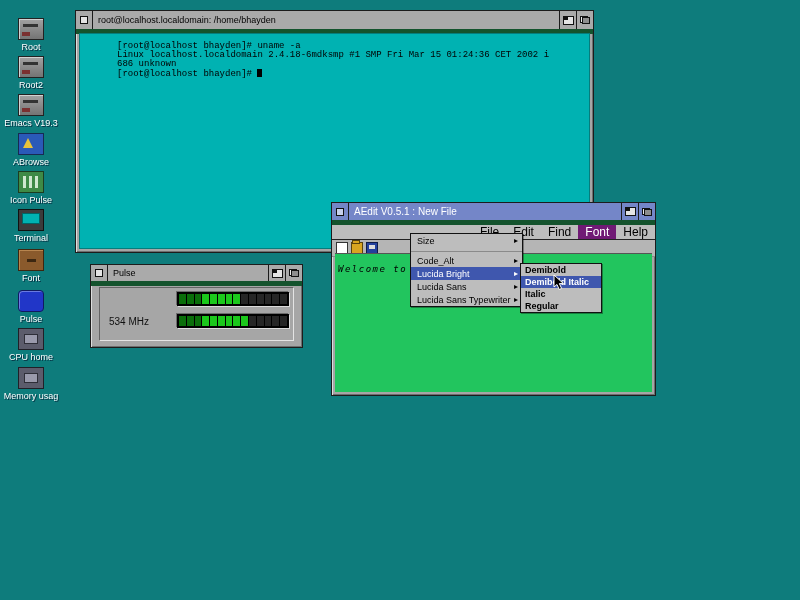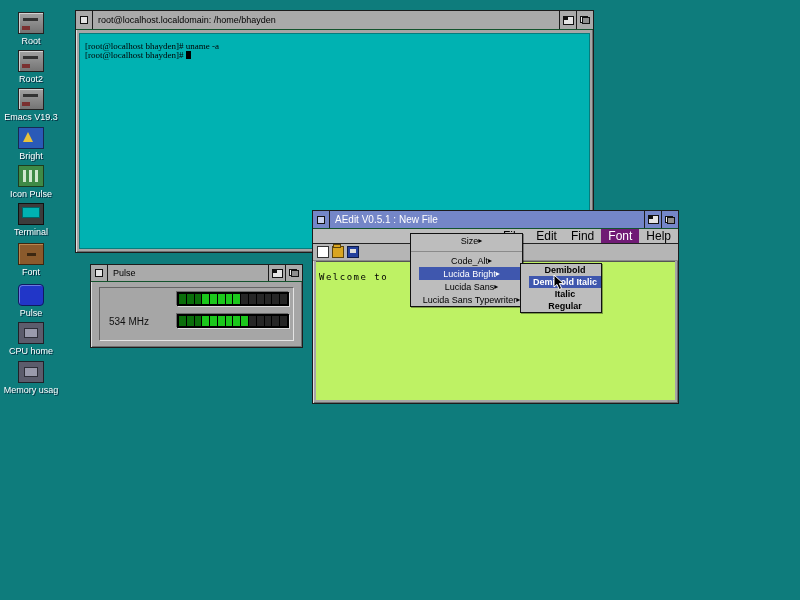--- a/index.html
+++ b/index.html
@@ -3,21 +3,21 @@
 <meta charset="utf-8">
 <style>
   html,body{margin:0;padding:0;}
   body{
     width:800px;height:600px;position:relative;overflow:hidden;
     background:#0e7c7c;
     font-family:"Liberation Sans",sans-serif;
   }
 
   
-  .icon-item{position:absolute;left:2px;width:58px;display:flex;flex-direction:column;align-items:center;gap:2px;cursor:pointer;}
+  .icon-item{position:absolute;left:2px;width:58px;display:flex;flex-direction:column;align-items:center;gap:2px;cursor:pointer;margin-top:6px;}
   .icon-label{font-size:9px;color:#fff;text-shadow:1px 1px 0 rgba(0,0,30,.65);white-space:nowrap;}
   .di{width:26px;height:22px;position:relative;box-sizing:border-box;}
   .g-disk{background:linear-gradient(#a2a2a2,#747474);border:1px solid #222;box-shadow:inset 1px 1px 0 #d2d2d2;}
   .g-disk::after{content:"";position:absolute;left:4px;top:5px;width:15px;height:3px;background:#333;}
   .g-disk::before{content:"";position:absolute;left:3px;bottom:3px;width:8px;height:4px;background:#7a3030;}
   .g-app{background:#2a5ab8;border:1px solid #172a52;}
   .g-app::after{content:"";position:absolute;left:4px;top:4px;width:10px;height:10px;background:#e8c23a;clip-path:polygon(0 100%,50% 0,100% 100%);}
   .g-editor{background:#3e8a46;border:1px solid #1c3d20;}
   .g-editor::after{content:"";position:absolute;left:4px;top:4px;right:4px;bottom:4px;background:
     repeating-linear-gradient(90deg,#cfe8cf 0 3px,transparent 3px 6px);}
@@ -25,40 +25,40 @@
   .g-terminal::after{content:"";position:absolute;left:3px;top:3px;right:3px;bottom:6px;background:#00b2b2;border:1px solid #066;}
   .g-drawer{background:#8a5a2c;border:1px solid #3c2711;box-shadow:inset 1px 1px 0 #b8854e;}
   .g-drawer::after{content:"";position:absolute;left:8px;top:9px;width:9px;height:3px;background:#3c2711;}
   .g-pulse{background:#2136c8;border:1px solid #101a60;border-radius:4px;box-shadow:inset 1px 1px 0 #6a7ae0;}
   .g-chip{background:#5c5c6c;border:1px solid #202028;}
   .g-chip::after{content:"";position:absolute;left:5px;top:5px;right:5px;bottom:5px;background:#9a9aac;border:1px solid #2e2e38;}
 
   
   .window{position:absolute;background:#a6a6a6;border:1px solid #1c1c1c;
     box-shadow:inset 1px 1px 0 #dedede, inset -1px -1px 0 #6e6e6e;box-sizing:border-box;}
-  .titlebar{height:18px;display:flex;align-items:stretch;border-bottom:1px solid #14532d;background:#aaaaaa;cursor:default;}
+  .titlebar{height:18px;display:flex;align-items:stretch;border-bottom:5px solid #14532d;background:#aaaaaa;cursor:default;}
   .titlebar .title{flex:1;display:flex;align-items:center;padding:0 5px;font-size:9px;color:#000;
     white-space:nowrap;overflow:hidden;}
   .titlebar.blue{background:#7486c8;}
   .titlebar.blue .title{color:#fff;font-size:10px;}
   .gadget{width:17px;display:flex;align-items:center;justify-content:center;background:inherit;cursor:pointer;box-sizing:border-box;}
   .gadget.left{border-right:1px solid #1c1c1c;}
   .gadget.right{border-left:1px solid #1c1c1c;}
   .gadget .sq{width:6px;height:6px;border:1px solid #111;background:#e4e4e4;}
   .gadget .depth{position:relative;width:10px;height:8px;}
   .gadget .depth::before{content:"";position:absolute;left:0;top:0;width:6px;height:5px;border:1px solid #111;background:#efefef;}
   .gadget .depth::after{content:"";position:absolute;right:0;bottom:0;width:6px;height:5px;border:1px solid #111;background:#8d8d8d;}
   .gadget .zoomg{width:9px;height:7px;border:1px solid #111;background:#e4e4e4;position:relative;}
   .gadget .zoomg::after{content:"";position:absolute;left:0;top:0;width:4px;height:3px;background:#111;}
 
   
   .win-terminal{left:75px;top:10px;width:519px;height:243px;z-index:10;}
   .term-content{position:absolute;left:3px;right:3px;top:22px;bottom:3px;background:#00b2b2;
     border:1px solid #057d7d;padding:8px 5px 2px 5px;box-sizing:border-box;cursor:text;}
-  .tline{font-family:Liberation Serif, serif;font-size:9px;line-height:9px;color:#000;white-space:pre;}
+  .tline{font-family:Liberation Mono, monospace;font-size:9px;line-height:9px;color:#000;white-space:pre;margin-left:32px;}
   .cursor-block{display:inline-block;width:5px;height:8px;background:#000;vertical-align:-1px;}
 
   
   .win-pulse{left:90px;top:264px;width:213px;height:84px;z-index:20;}
   .win-pulse .titlebar{height:16px;}
   .pulse-content{position:absolute;left:2px;right:2px;top:19px;bottom:2px;text-align:right;}
   .pulse-panel{position:absolute;left:6px;top:3px;right:6px;bottom:4px;
     border-top:1px solid #646464;border-left:1px solid #646464;
     border-bottom:1px solid #e4e4e4;border-right:1px solid #e4e4e4;}
   .meter{position:absolute;left:84px;width:112px;height:14px;background:#000;border:1px solid #000;
@@ -66,42 +66,42 @@
     box-shadow:-1px -1px 0 #6c6c6c,1px 1px 0 #dcdcdc;}
   .meter .seg{flex:1;}
   .seg.dim{background:#0a6e0a;}
   .seg.lit{background:#1bc81b;}
   .seg.off{background:#262626;}
   #meter-0{top:8px;}
   #meter-1{top:30px;}
   .mhz{position:absolute;left:16px;top:32px;font-size:10px;color:#101010;}
 
   
-  .win-aedit{left:312px;top:202px;width:367px;height:194px;z-index:30;margin-top:8px;}
+  .win-aedit{left:331px;top:202px;width:325px;height:194px;z-index:30;}
   .win-aedit .titlebar{height:17px;}
   .titlebar.blue .gadget .sq{background:#c7d0ec;}
   .menubar{height:14px;background:#bdbdbd;border-bottom:1px solid #222;display:flex;font-size:12px;justify-content:flex-end;}
   .menu-item{padding:0 7px;line-height:14px;color:#000;cursor:pointer;white-space:nowrap;}
   .menu-item.active{background:#701a75;color:#fff;}
   .toolbar{height:16px;background:#b5b5b5;border-bottom:1px solid #8a8a8a;display:flex;align-items:center;gap:3px;padding-left:4px;}
   .tb-icon{width:12px;height:12px;box-sizing:border-box;cursor:pointer;position:relative;}
   .tb-new{background:#fff;border:1px solid #333;}
   .tb-open{background:#d9a520;border:1px solid #5a430c;}
   .tb-open::after{content:"";position:absolute;left:0;top:-3px;width:6px;height:2px;background:#d9a520;border:1px solid #5a430c;}
   .tb-save{background:#23409d;border:1px solid #0e1b48;}
   .tb-save::after{content:"";position:absolute;left:2px;top:2px;width:6px;height:4px;background:#dcdcdc;}
-  .edit-content{position:absolute;left:3px;right:3px;top:50px;bottom:3px;background:#bef264;
-    border-top:1px solid #555;padding:4px 3px;box-sizing:border-box;cursor:text;}
+  .edit-content{position:absolute;left:3px;right:3px;top:50px;bottom:3px;background:#22c55e;
+    border-top:1px solid #555;padding:4px 3px;box-sizing:border-box;cursor:text;font-style:italic;}
   .edit-text{font-family:"DejaVu Sans Mono",monospace;font-size:9px;letter-spacing:1.5px;color:#000;}
 
   
   .dropdown{position:absolute;left:410px;top:233px;width:111px;background:#bdbdbd;border:1px solid #111;
     z-index:50;box-shadow:1px 1px 0 rgba(0,0,0,.35);}
-  .menu-row{height:13px;display:flex;align-items:center;justify-content:center;
-    padding:0 4px 0 6px;font-size:9px;color:#000;cursor:pointer;white-space:nowrap;margin-left:8px;}
+  .menu-row{height:13px;display:flex;align-items:center;justify-content:space-between;
+    padding:0 4px 0 6px;font-size:9px;color:#000;cursor:pointer;white-space:nowrap;}
   .menu-row.hl{background:#3f57ae;color:#fff;}
   .menu-sep{height:4px;border-bottom:1px solid #8a8a8a;margin-bottom:2px;}
   .arrow-r{font-size:8px;line-height:1;}
   .submenu{position:absolute;left:520px;top:263px;width:80px;background:#bdbdbd;border:1px solid #111;
     z-index:55;box-shadow:1px 1px 0 rgba(0,0,0,.35);font-weight:bold;}
   .submenu .menu-row{height:12px;padding:0 4px;}
 
   .pointer{position:absolute;left:553px;top:274px;z-index:99;}
 </style>
 </head>
@@ -114,21 +114,21 @@
 <div class="icon-item" style="top:50px">
   <div class="di g-disk"></div>
   <div class="icon-label">Root2</div>
 </div>
 <div class="icon-item" style="top:88px">
   <div class="di g-disk"></div>
   <div class="icon-label">Emacs V19.3</div>
 </div>
 <div class="icon-item" style="top:127px">
   <div class="di g-app"></div>
-  <div class="icon-label">Bright</div>
+  <div class="icon-label">ABrowse</div>
 </div>
 <div class="icon-item" style="top:165px">
   <div class="di g-editor"></div>
   <div class="icon-label">Icon Pulse</div>
 </div>
 <div class="icon-item" style="top:203px">
   <div class="di g-terminal"></div>
   <div class="icon-label">Terminal</div>
 </div>
 <div class="icon-item" style="top:243px">
@@ -156,20 +156,22 @@
     <div class="title">root@localhost.localdomain: /home/bhayden</div>
     <div class="gadget right">
         <div class="zoomg"></div>
       </div>
     <div class="gadget right">
         <div class="depth"></div>
       </div>
   </div>
   <div class="term-content">
     <div class="tline">[root@localhost bhayden]# uname -a</div>
+    <div class="tline">Linux localhost.localdomain 2.4.18-6mdksmp #1 SMP Fri Mar 15 01:24:36 CET 2002 i</div>
+    <div class="tline">686 unknown</div>
     <div class="tline"><span>[root@localhost bhayden]# </span><span class="cursor-block"></span></div>
   </div>
 </div>
 
 <div class="window win-pulse">
   <div class="titlebar">
     <div class="gadget left">
         <div class="sq"></div>
       </div>
     <div class="title">Pulse</div>

